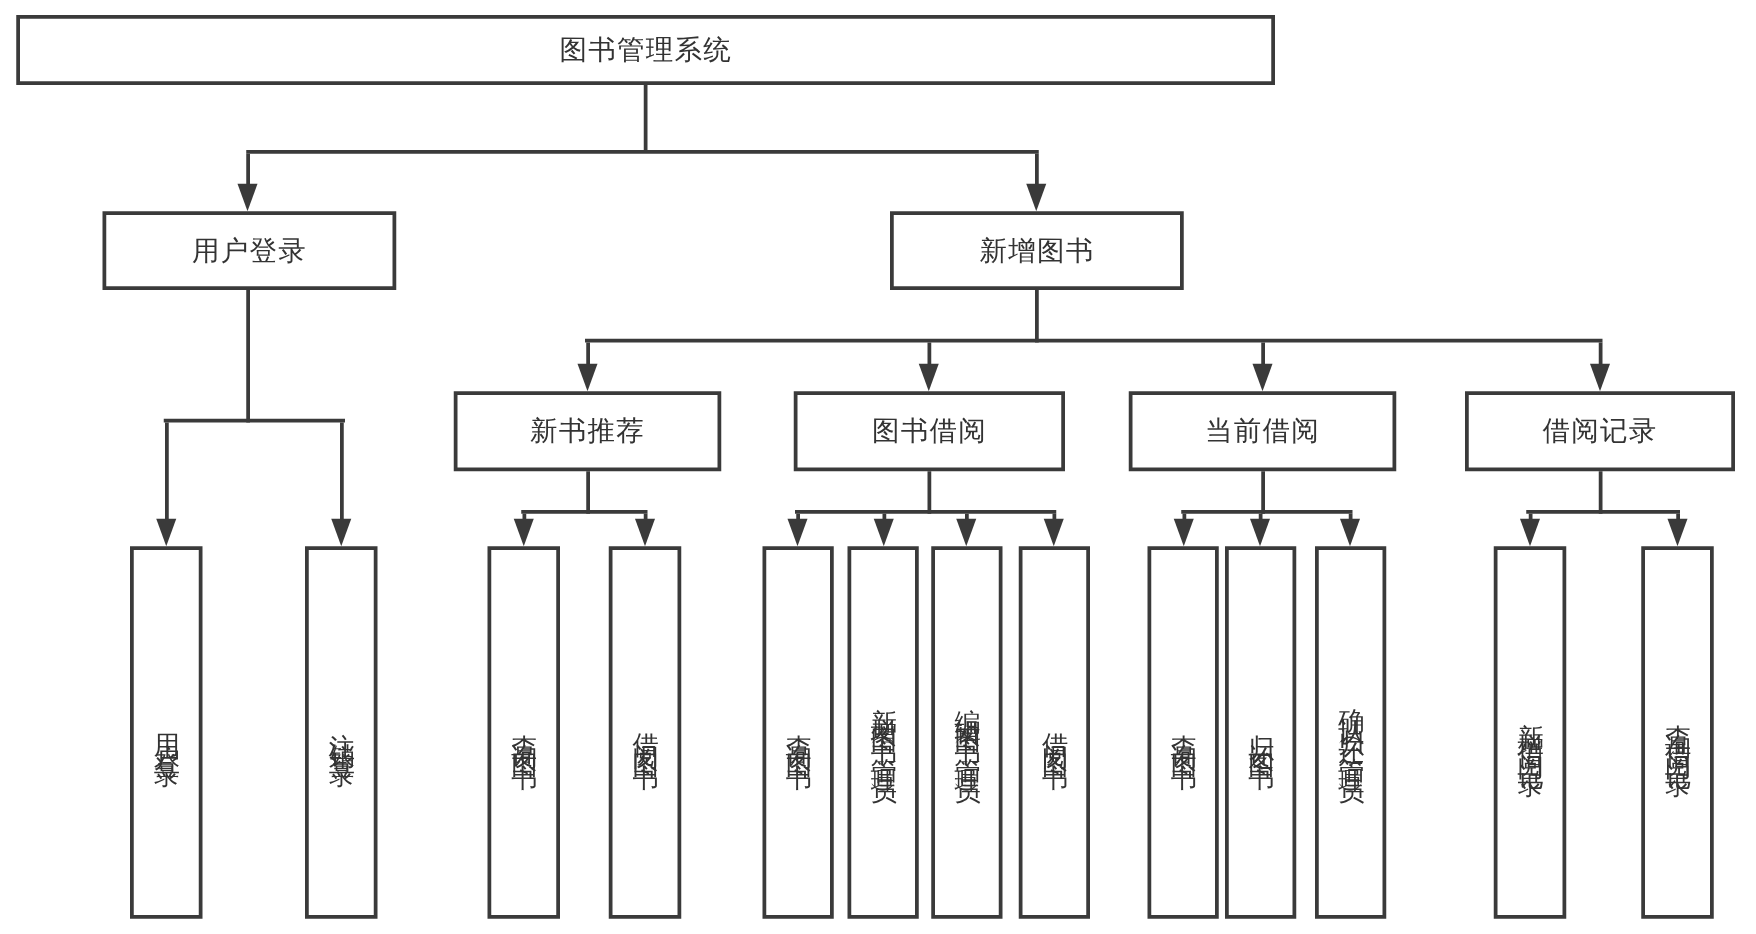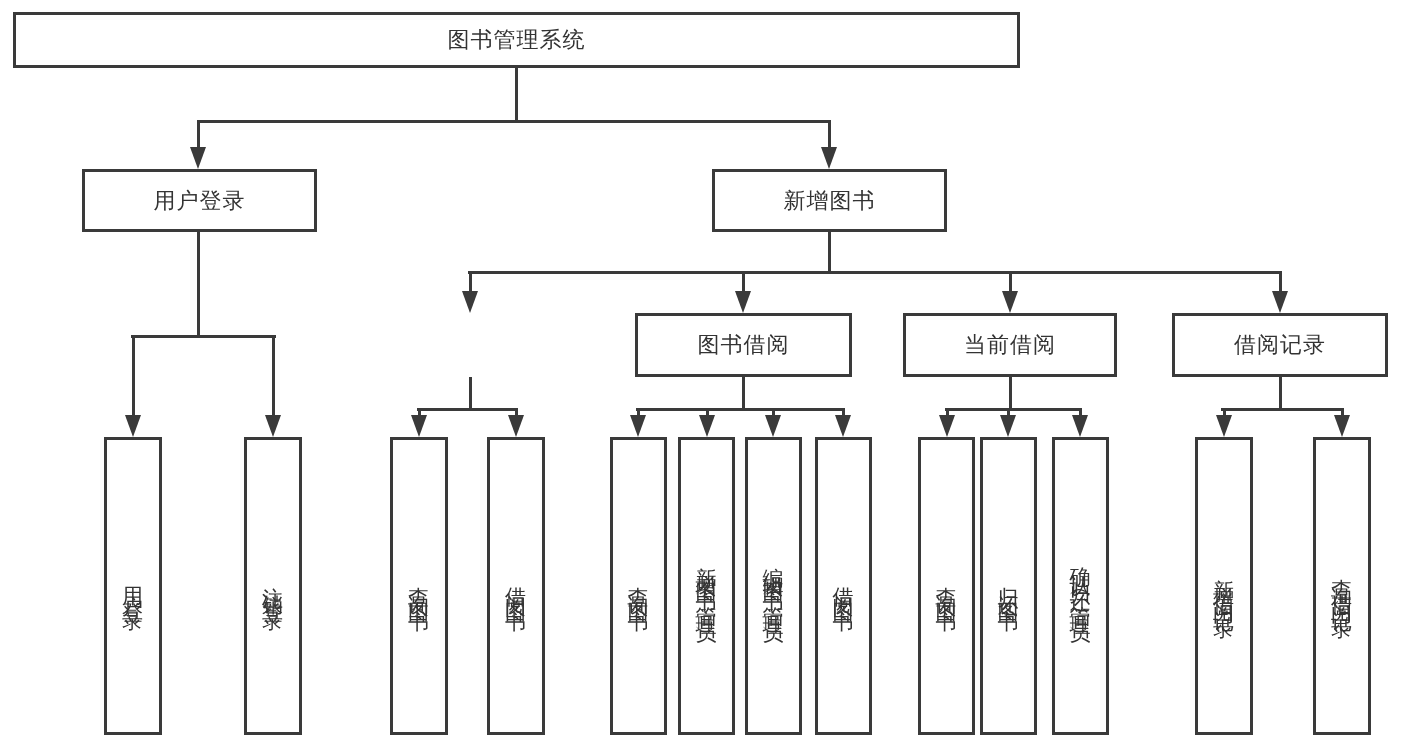--- a/index.html
+++ b/index.html
@@ -59,20 +59,21 @@
 </head>
 <body>
 
 <div id="canvas">
 
   <div class="box" style="left:13px;top:12px;width:1007px;height:56px">图书管理系统</div>
 
   <div class="box" style="left:82px;top:169px;width:235px;height:63px">用户登录</div>
   <div class="box" style="left:712px;top:169px;width:235px;height:63px">新增图书</div>
 
+  <div class="box" style="left:363px;top:313px;width:214px;height:64px">新书推荐</div>
   <div class="box" style="left:635px;top:313px;width:217px;height:64px">图书借阅</div>
   <div class="box" style="left:903px;top:313px;width:214px;height:64px">当前借阅</div>
   <div class="box" style="left:1172px;top:313px;width:216px;height:64px">借阅记录</div>
 
   <div class="box vert" style="left:104px;top:437px;width:58px;height:298px">用户登录</div>
   <div class="box vert" style="left:244px;top:437px;width:58px;height:298px">注销登录</div>
 
   <div class="box vert" style="left:390px;top:437px;width:58px;height:298px">查询图书</div>
   <div class="box vert" style="left:487px;top:437px;width:58px;height:298px">借阅图书</div>
 

